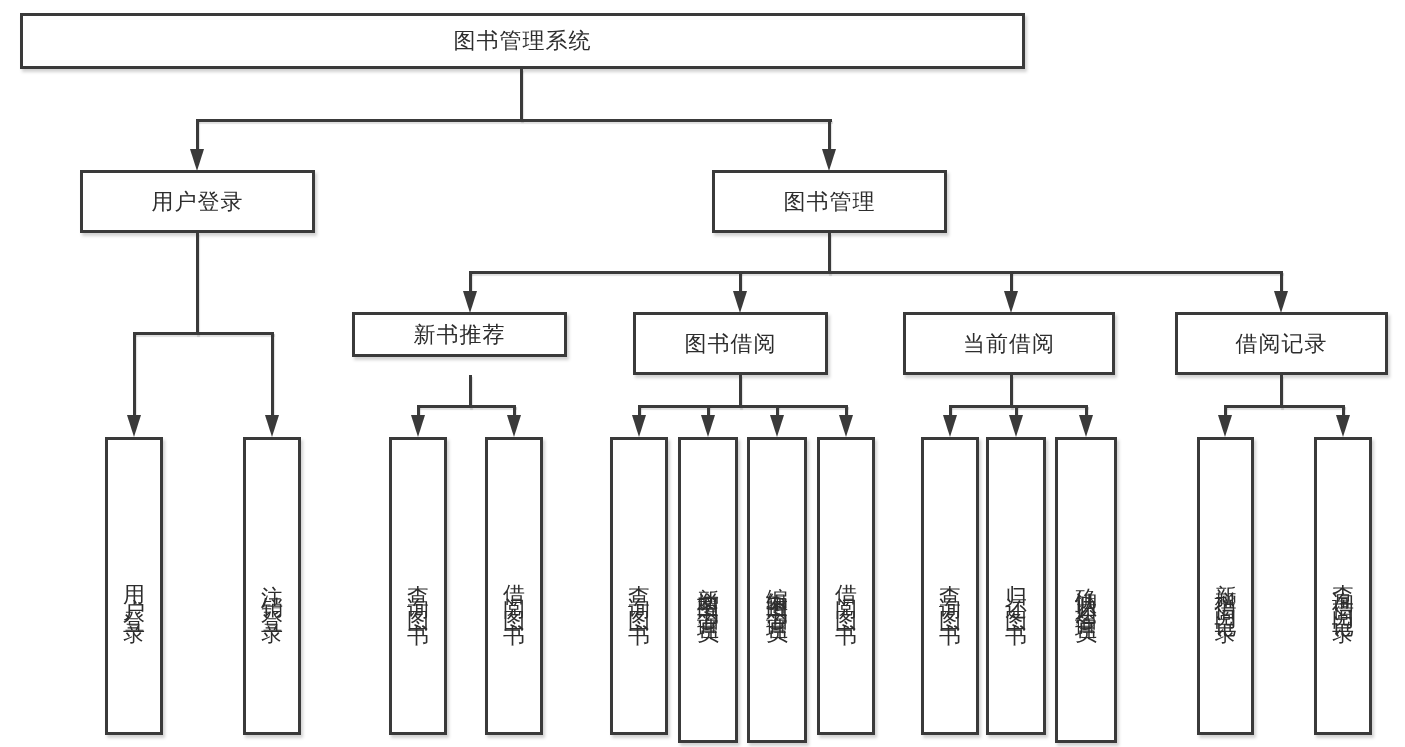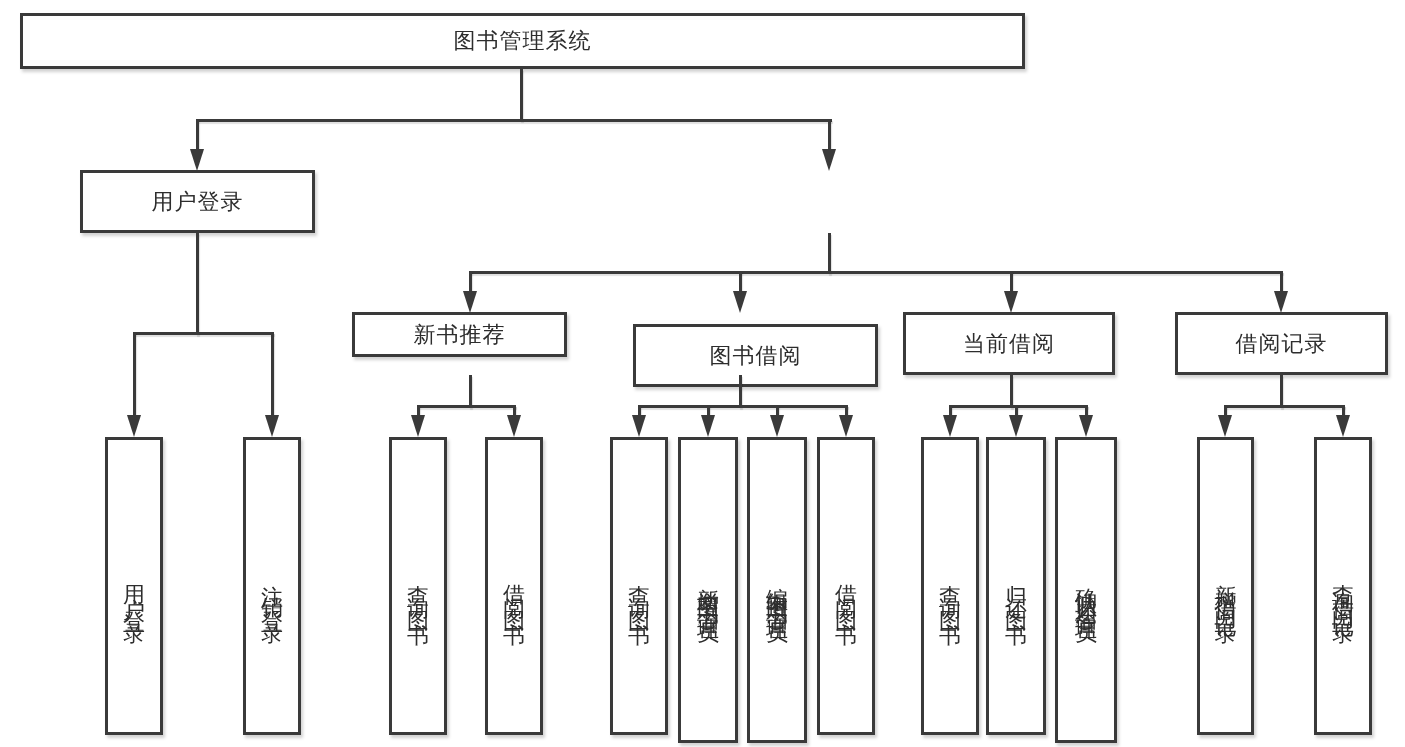--- a/index.html
+++ b/index.html
@@ -51,20 +51,23 @@
   <div class="line" style="left:520px;top:69px;width:3px;height:52px"></div>
   <div class="line" style="left:196px;top:119px;width:636px;height:3px"></div>
   <div class="line" style="left:196px;top:119px;width:3px;height:32px"></div>
   <div class="line" style="left:828px;top:119px;width:3px;height:32px"></div>
   <div class="arrow" style="left:190px;top:149px"></div>
   <div class="arrow" style="left:822px;top:149px"></div>
 
   <div class="box h" style="left:80px;top:170px;width:235px;height:63px">
     <span>用户登录</span>
   </div>
+  <div class="box h" style="left:712px;top:170px;width:235px;height:63px">
+    <span>图书管理</span>
+  </div>
 
   <div class="line" style="left:196px;top:233px;width:3px;height:102px"></div>
   <div class="line" style="left:133px;top:332px;width:141px;height:3px"></div>
   <div class="line" style="left:133px;top:332px;width:3px;height:85px"></div>
   <div class="line" style="left:271px;top:332px;width:3px;height:85px"></div>
   <div class="arrow" style="left:127px;top:415px"></div>
   <div class="arrow" style="left:265px;top:415px"></div>
 
   <div class="line" style="left:828px;top:233px;width:3px;height:41px"></div>
   <div class="line" style="left:469px;top:271px;width:814px;height:3px"></div>
@@ -73,21 +76,21 @@
   <div class="line" style="left:1010px;top:271px;width:3px;height:23px"></div>
   <div class="line" style="left:1280px;top:271px;width:3px;height:23px"></div>
   <div class="arrow" style="left:463px;top:291px"></div>
   <div class="arrow" style="left:733px;top:291px"></div>
   <div class="arrow" style="left:1004px;top:291px"></div>
   <div class="arrow" style="left:1274px;top:291px"></div>
 
   <div class="box h" style="left:352px;top:312px;width:215px;height:45px">
     <span>新书推荐</span>
   </div>
-  <div class="box h" style="left:633px;top:324px;width:245px;height:63px">
+  <div class="box h" style="left:633px;top:312px;width:195px;height:63px">
     <span>图书借阅</span>
   </div>
   <div class="box h" style="left:903px;top:312px;width:212px;height:63px">
     <span>当前借阅</span>
   </div>
   <div class="box h" style="left:1175px;top:312px;width:213px;height:63px">
     <span>借阅记录</span>
   </div>
 
   <div class="line" style="left:469px;top:375px;width:3px;height:33px"></div>

